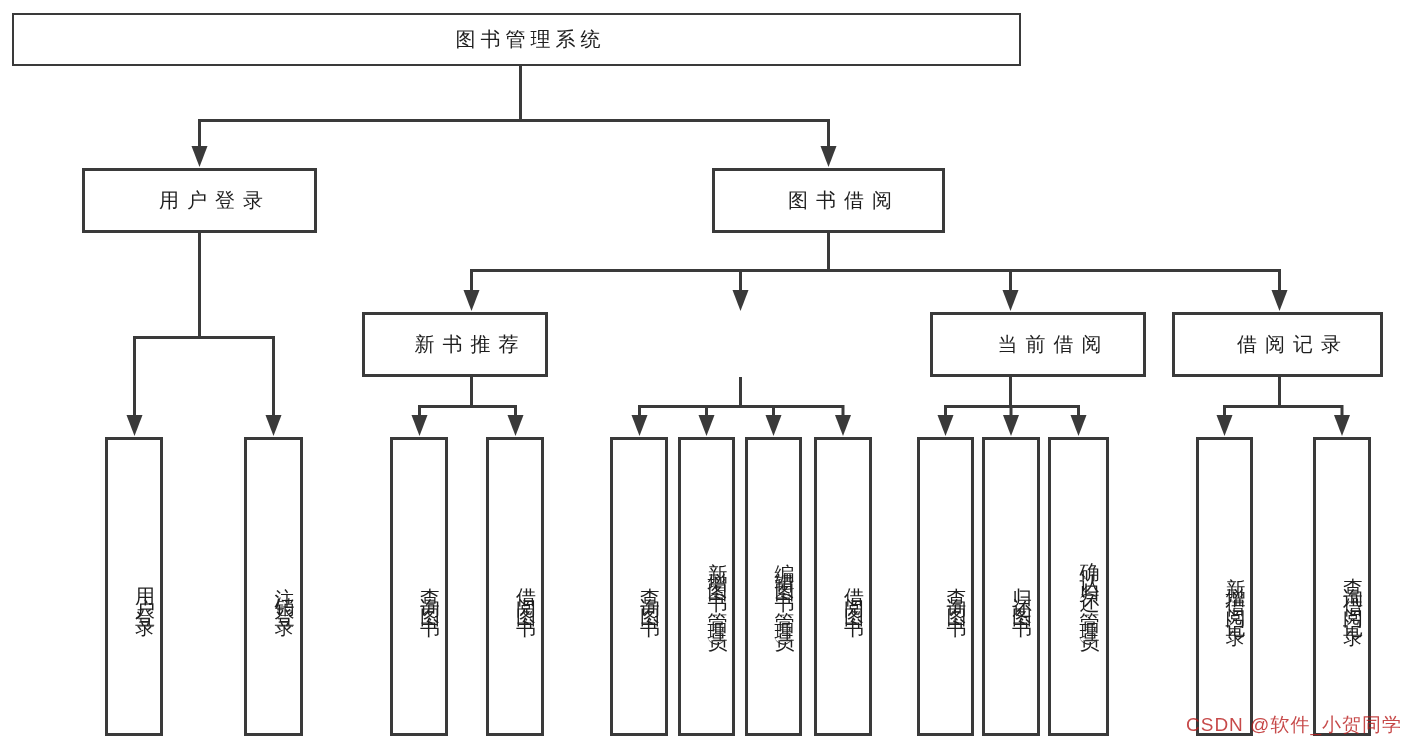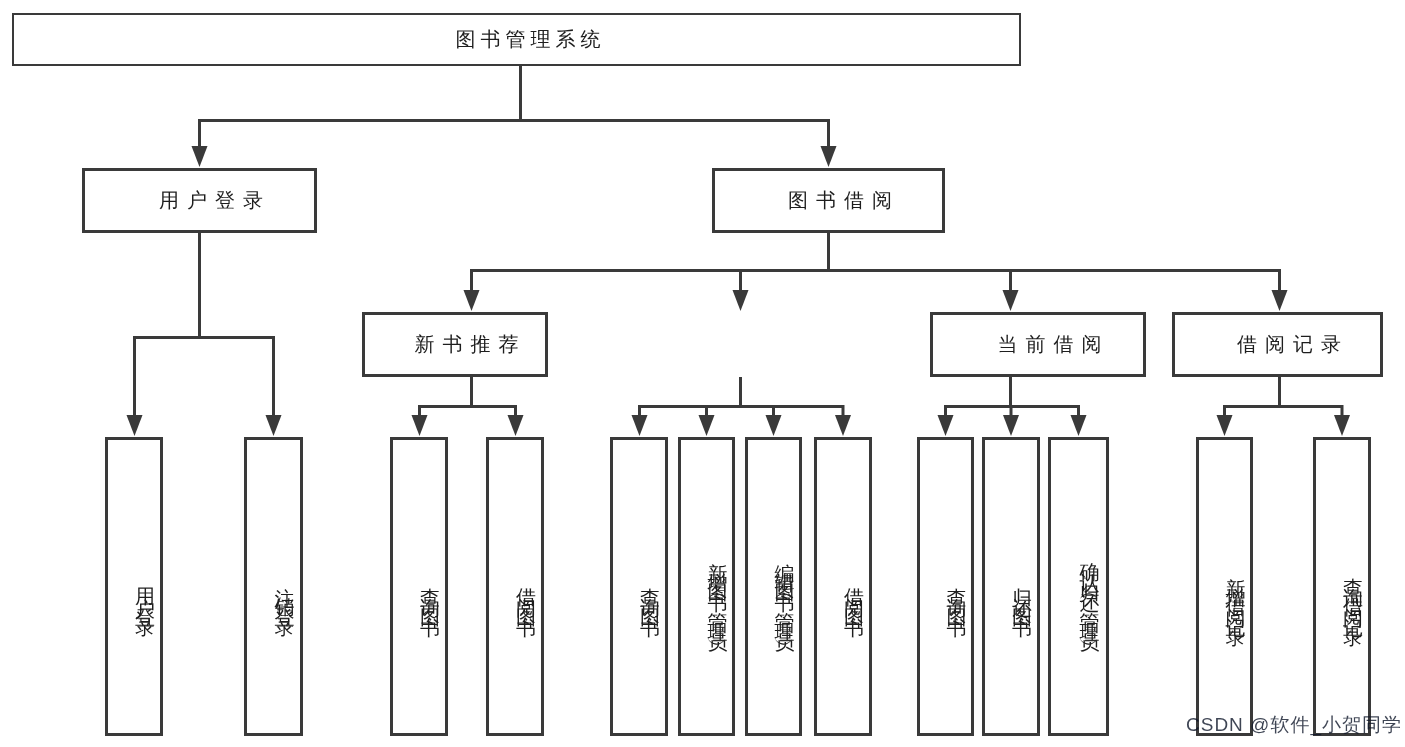--- a/index.html
+++ b/index.html
@@ -29,21 +29,21 @@
     writing-mode:vertical-rl;
     text-orientation:mixed;
     letter-spacing:10px;
     margin-bottom:-10px;
     line-height:1;
   }
   .watermark {
     position:absolute;
     left:1186px; top:712px;
     font-size:19px;
-    color:#0f172a;
+    color:#b91c1c;
     opacity:0.8;
     letter-spacing:1px;
     white-space:nowrap;
     z-index:5;
   }
 </style>
 </head>
 <body>
 
 <div class="stage">

